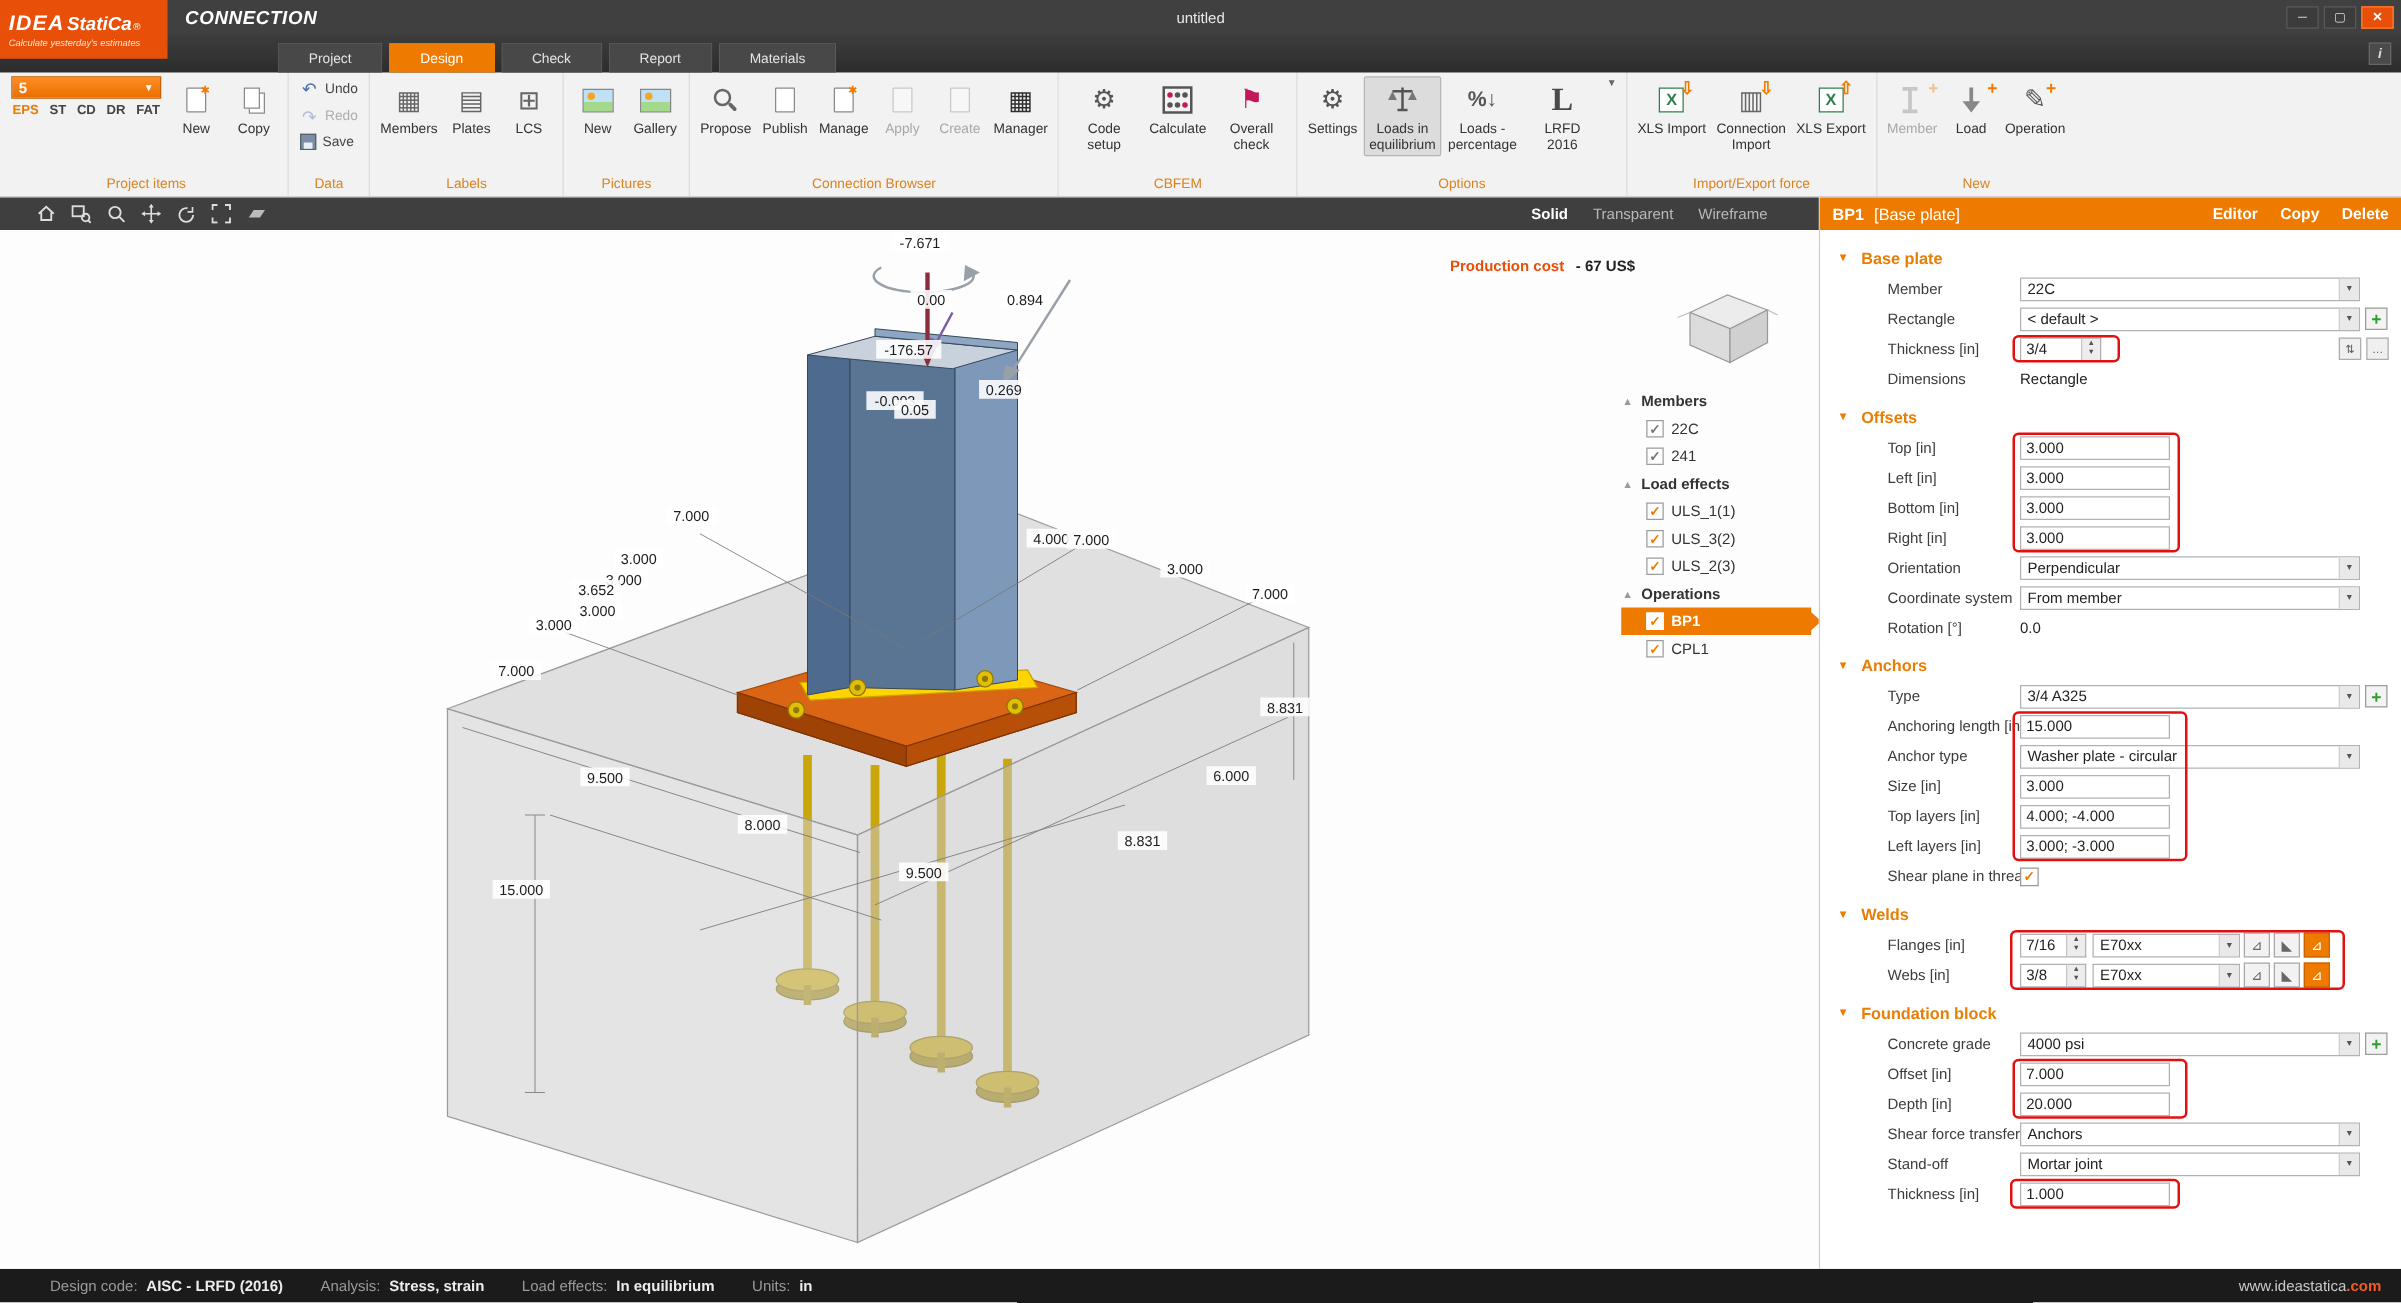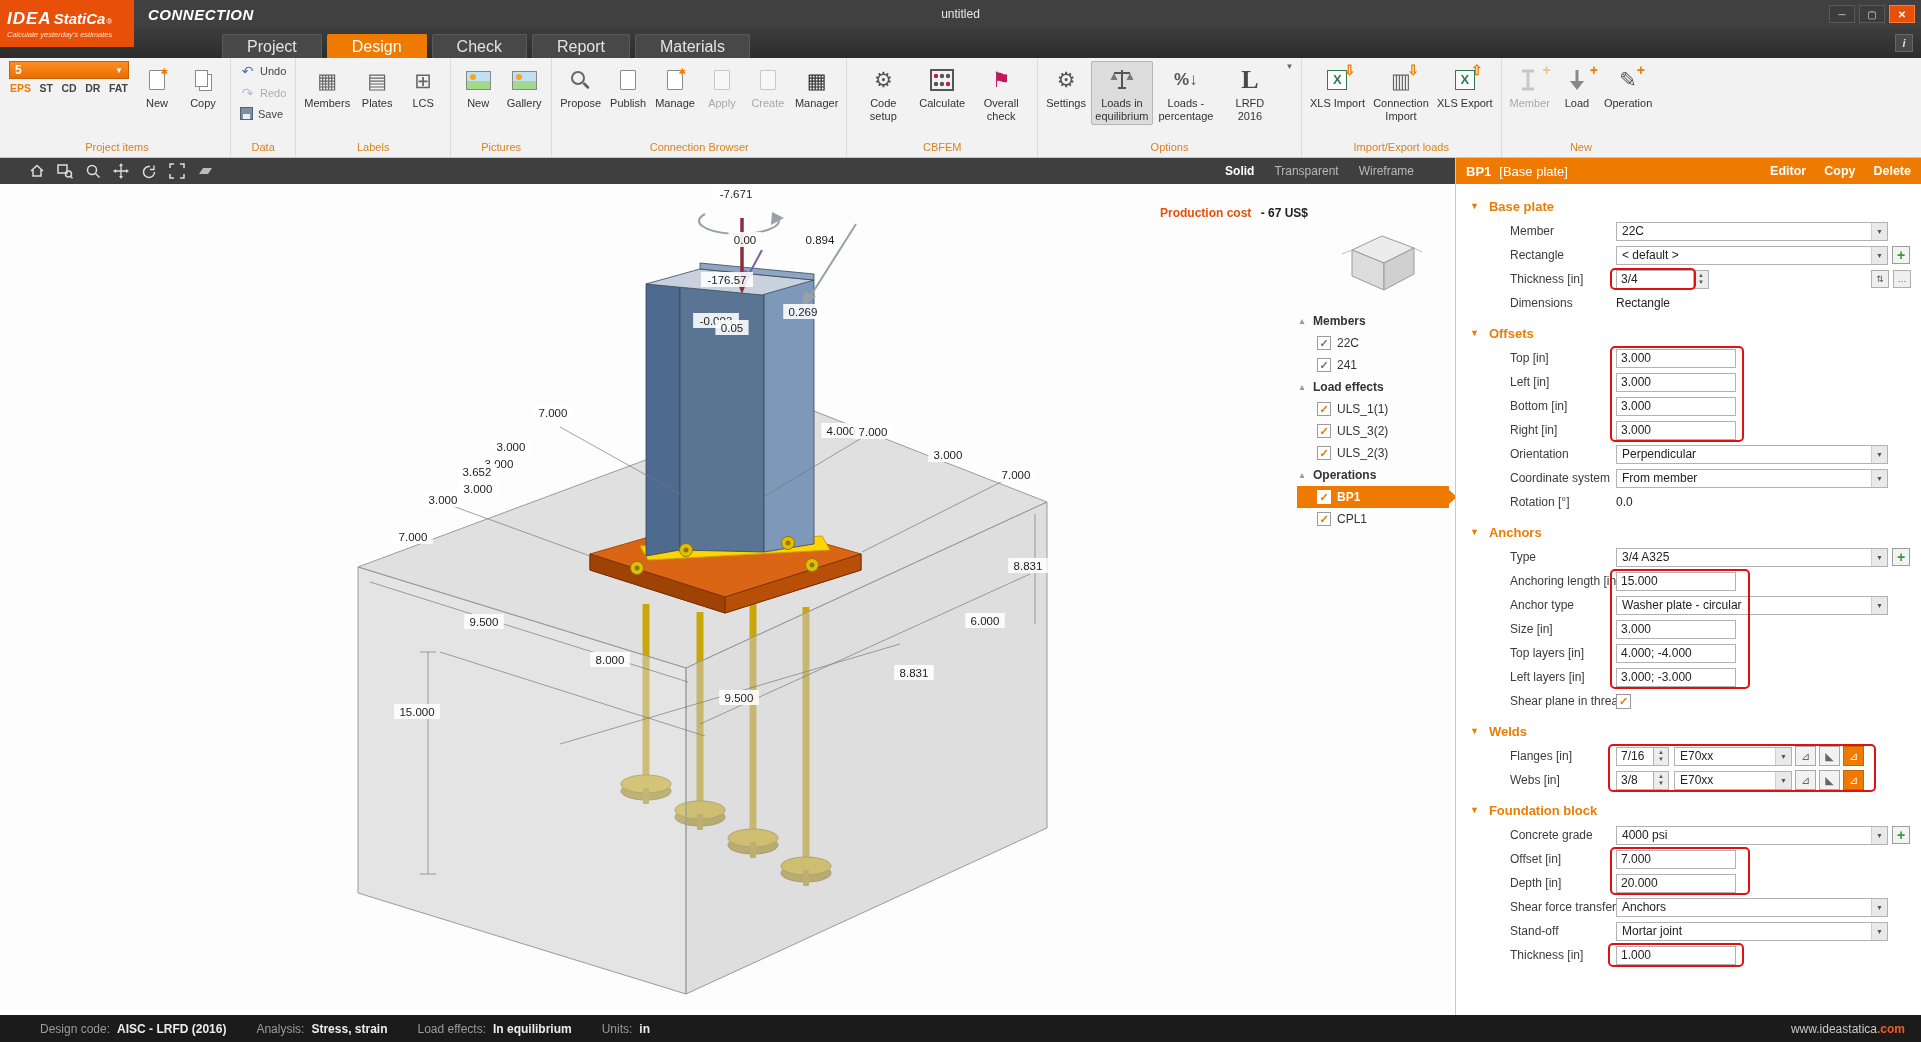--- a/index.html
+++ b/index.html
@@ -15,21 +15,21 @@
 .logo-reg{font-size:8px;margin-left:1px}
 .logo-tag{font-style:italic;font-size:7.5px;color:#ffe2cd;margin-top:1px}
 .product-name{margin-left:148px;font-style:italic;font-weight:bold;font-size:15px;letter-spacing:.5px}
 .doc-title{position:absolute;left:0;right:0;text-align:center;font-size:12px;color:#e8e8e8}
 .winbtns{margin-left:auto;display:flex;gap:4px;padding-right:6px;z-index:25}
 .winbtn{width:26px;height:18px;background:#3c3c3c;border:1px solid #5a5a5a;color:#ddd;font-size:10px;display:flex;align-items:center;justify-content:center}
 .winbtn.close{background:#e8500a;border-color:#ff7b33;color:#fff;font-weight:bold}
 
 
 .tabrow{height:30px;background:linear-gradient(#3d3d3d,#2c2c2c);display:flex;align-items:flex-end;padding-left:222px;position:relative}
-.tab{height:24px;padding:0 24px;display:flex;align-items:center;color:#e3e3e3;font-size:16px;background:#484848;margin-right:5px;border:1px solid #5a5a5a;border-bottom:none;border-radius:2px 2px 0 0}
+.tab{height:24px;padding:0 24px;display:flex;align-items:center;color:#e3e3e3;font-size:11px;background:#484848;margin-right:5px;border:1px solid #5a5a5a;border-bottom:none;border-radius:2px 2px 0 0}
 .tab.active{background:#ef7a00;border-color:#ef7a00;color:#fff;font-weight:normal}
 .infobtn{position:absolute;right:8px;top:6px;width:18px;height:18px;background:#4a4a4a;border:1px solid #666;color:#ddd;font-size:11px;font-style:italic;font-weight:bold;display:flex;align-items:center;justify-content:center}
 
 
 .ribbon{height:100px;background:#f2f2f2;border-bottom:1px solid #c6c6c6;display:flex;align-items:stretch;padding-left:4px}
 .rgroup{display:flex;flex-direction:column;border-right:1px solid #dcdcdc;padding:3px 5px 0}
 .rbody{flex:1;display:flex;align-items:flex-start;gap:2px}
 .rlabel{height:17px;text-align:center;color:#d9831f;font-size:11px;line-height:15px;white-space:nowrap}
 .rbtn{min-width:44px;max-width:62px;display:flex;flex-direction:column;align-items:center;gap:3px;padding:4px 2px 2px;font-size:11px;color:#333;text-align:center;line-height:1.15;border:1px solid transparent;border-radius:2px}
 .rbtn .ic{height:28px;display:flex;align-items:center;justify-content:center;font-size:22px;color:#555;position:relative}
@@ -95,21 +95,21 @@
 .ph-id{font-weight:bold;margin-right:8px}
 .ph-btns{margin-left:auto;display:flex;gap:18px;font-weight:bold;font-size:12.5px}
 .props-body{flex:1;overflow:hidden;padding-top:4px}
 .psec{display:flex;align-items:center;height:26px;margin-top:5px;padding-left:14px;gap:10px}
 .psec .tri{color:#ef7a00;font-size:9px}
 .psec-t{color:#e87e04;font-weight:bold;font-size:13px}
 .prow{display:flex;align-items:center;height:24px;padding-left:54px;padding-right:10px}
 .plabel{width:106px;flex:none;color:#3c3c3c;white-space:nowrap;overflow:hidden}
 .pctl{display:flex;align-items:center;flex:1}
 .prop-input{height:19px;border:1px solid #b2b2b2;font-size:12px;padding:0 4px;font-family:"Liberation Sans",sans-serif;color:#222;background:#fff}
-.w120{width:120px}.w58{width:78px}.w38{width:38px}
+.w120{width:120px}.w58{width:50px}.w38{width:38px}
 .dd{height:19px;border:1px solid #b2b2b2;background:#fff;display:flex;align-items:center;padding-left:5px;color:#222}
 .dd .dd-arrow{margin-left:auto;width:16px;height:100%;background:#e9e9e9;border-left:1px solid #cfcfcf;display:flex;align-items:center;justify-content:center;font-size:7px;color:#555}
 .dd.w272{width:272px}.dd.w118{width:118px}
 .plusbtn{width:18px;height:18px;border:1px solid #9c9c9c;background:#f3f3f3;color:#2e9e2e;font-weight:bold;font-size:14px;line-height:1;margin-left:4px;display:flex;align-items:center;justify-content:center}
 .spin{width:15px;height:19px;border:1px solid #b2b2b2;border-left:none;display:flex;flex-direction:column;align-items:center;justify-content:center;font-size:6px;color:#555;background:#ededed;line-height:1.1}
 .minibtn{width:18px;height:18px;border:1px solid #adadad;background:#efefef;color:#555;font-size:9px;display:flex;align-items:center;justify-content:center;margin-left:4px}
 .cb{width:15px;height:15px;border:1px solid #999;background:#fff;display:flex;align-items:center;justify-content:center;color:#ef7a00;font-size:11px;font-weight:bold}
 .redwrap{position:relative}
 .redbox{position:absolute;border:2px solid #e31010;border-radius:5px;pointer-events:none;z-index:5}
 .weldbtn{width:21px;height:20px;border:1px solid #a8a8a8;background:#f2f2f2;color:#666;font-size:11px;display:flex;align-items:center;justify-content:center;margin-left:3px}
@@ -375,21 +375,21 @@
         <span>Connection Import</span>
       </div>
       <div class="rbtn">
         <span class="ic">
             <span class="ic-xls">X</span>
             <span class="pbadge">⇧</span>
           </span>
         <span>XLS Export</span>
       </div>
     </div>
-    <div class="rlabel">Import/Export loads</div>
+    <div class="rlabel">Import/Export force</div>
   </div>
 
   <div class="rgroup" style="border-right:none">
     <div class="rbody">
       <div class="rbtn disabled">
         <span class="ic">
           <svg width="26" height="26" viewBox="0 0 26 26">
               <path d="M5 4h12M5 22h12M11 4v18" stroke="#888" stroke-width="3" fill="none"></path>
             </svg>
           <span class="pbadge">+</span>

